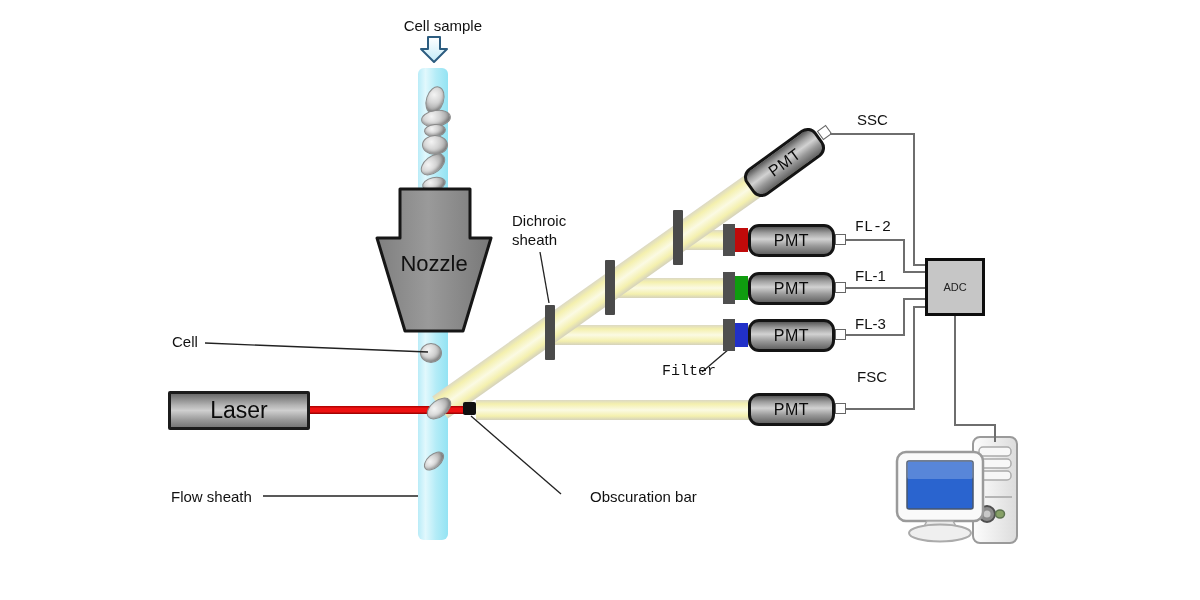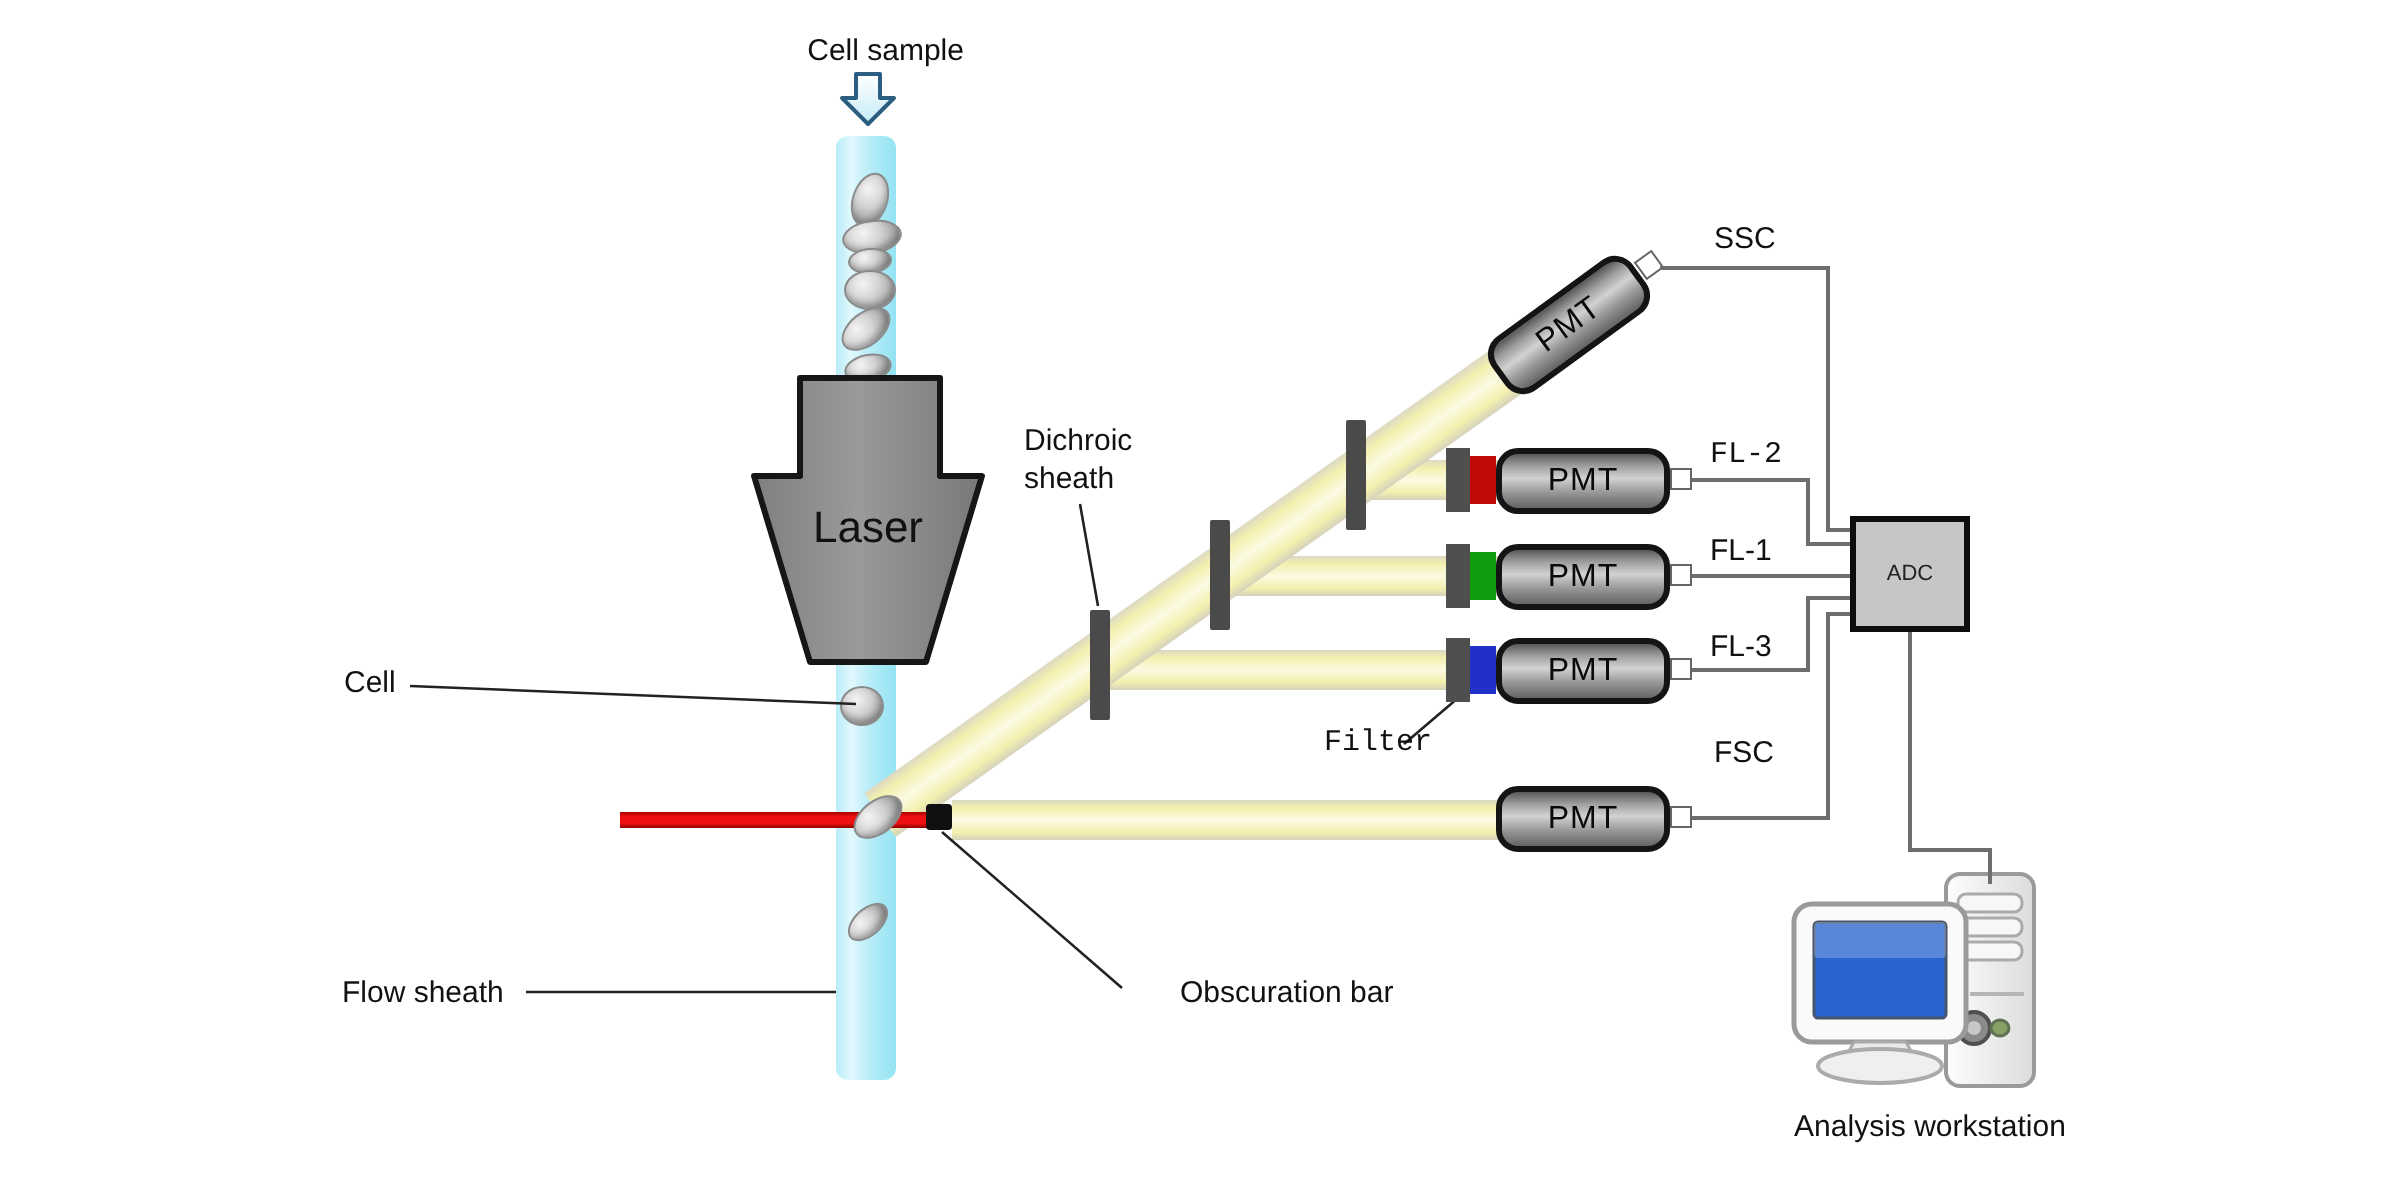--- a/index.html
+++ b/index.html
@@ -169,31 +169,33 @@
   <div class="wire h" style="left:913px;top:306px;width:12px;"></div>
 
   <div class="wire v" style="left:954px;top:316px;height:110px;"></div>
   <div class="wire h" style="left:954px;top:424px;width:42px;"></div>
   <div class="wire v" style="left:994px;top:424px;height:18px;"></div>
 
   <div class="adc-box">
     <span>ADC</span>
   </div>
 
+  <div class="laser-box">
+    <span>Laser</span>
+  </div>
 
   <div class="lbl" style="left:388px;top:17px;width:94px;text-align:right;">Cell sample</div>
-  <div class="lbl" style="left:396px;top:250px;width:76px;text-align:center;font-size:22px;">Laser</div>
+  <div class="lbl" style="left:396px;top:250px;width:76px;text-align:center;font-size:22px;">Nozzle</div>
   <div class="lbl" style="left:512px;top:212px;">
     <div>Dichroic</div>
     <div>sheath</div>
   </div>
   <div class="lbl" style="left:172px;top:333px;">Cell</div>
   <div class="lbl" style="left:171px;top:488px;">Flow sheath</div>
   <div class="lbl" style="left:590px;top:488px;">Obscuration bar</div>
   <div class="lbl" style="left:662px;top:363px;font-family:Liberation Mono, monospace;">Filter</div>
   <div class="lbl" style="left:857px;top:111px;">SSC</div>
   <div class="lbl" style="left:855px;top:219px;font-family:Liberation Mono, monospace;">FL-2</div>
   <div class="lbl" style="left:855px;top:267px;">FL-1</div>
   <div class="lbl" style="left:855px;top:315px;">FL-3</div>
   <div class="lbl" style="left:857px;top:368px;">FSC</div>
-  <div class="lbl" style="left:880px;top:555px;width:170px;text-align:center;">Analysis workstation</div>
 
 </div>
 
 </body></html>

